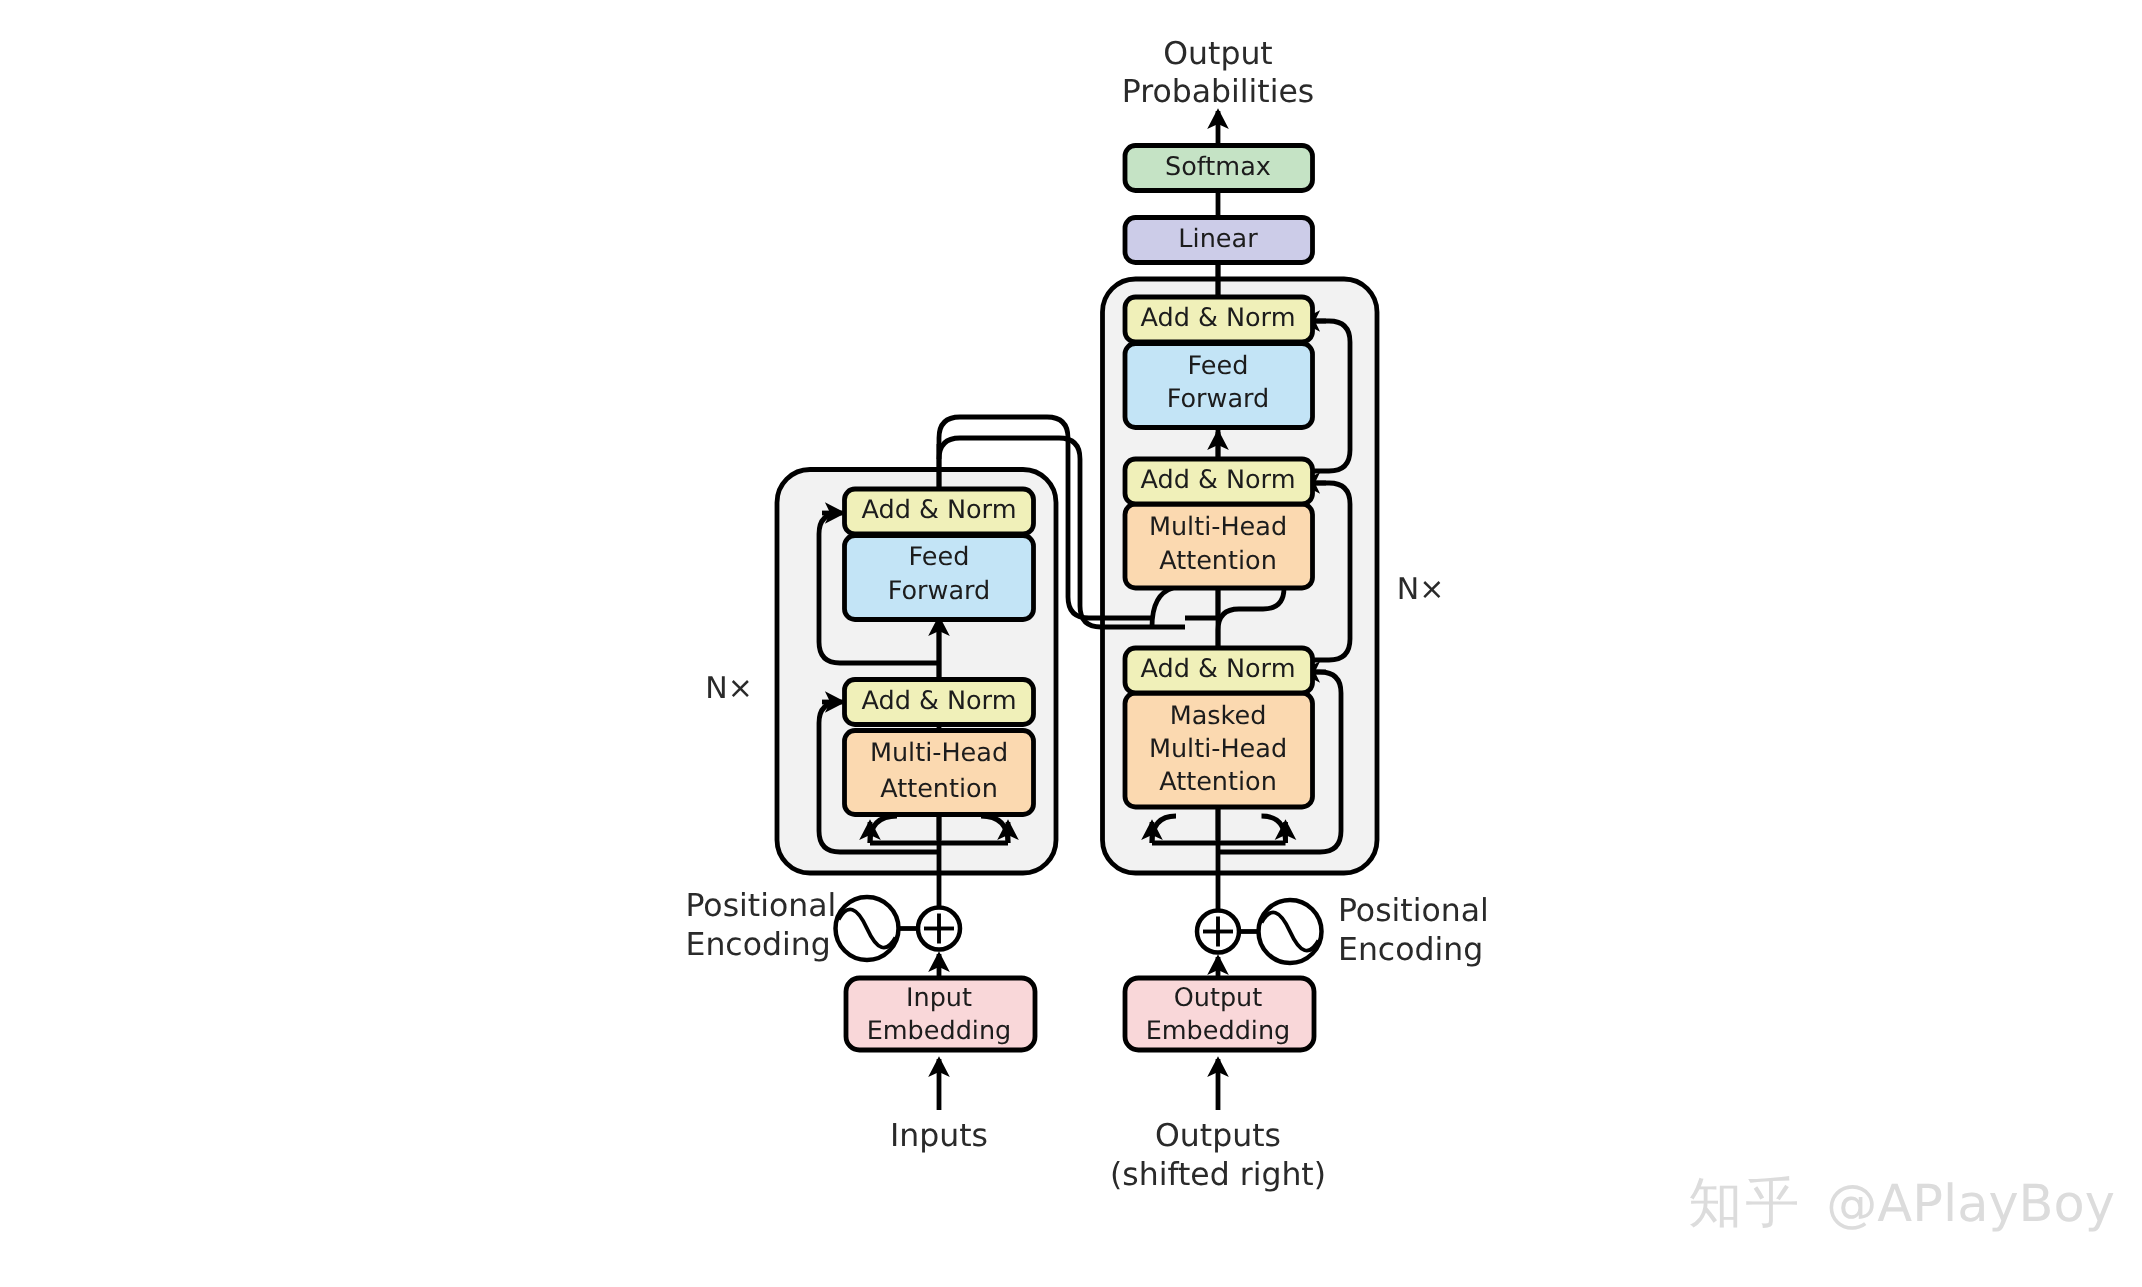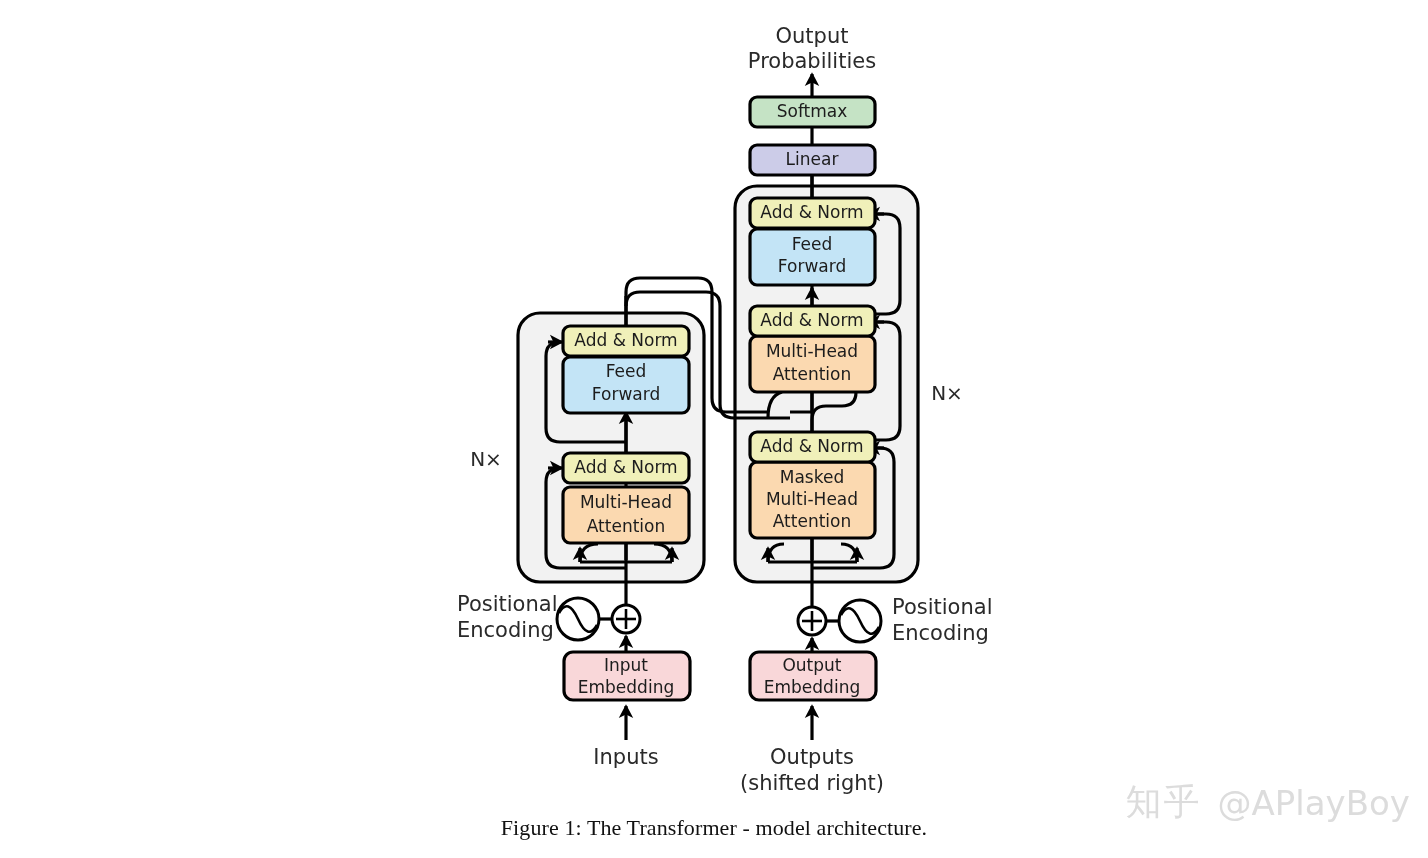--- a/index.html
+++ b/index.html
@@ -320,20 +320,19 @@
         <text class="blk-label" x="812" y="666">Output</text>
         <text class="blk-label" x="812" y="688">Embedding</text>
       </g>
       <path class="wire" d="M 812 740 L 812 706" marker-end="url(#arrow)"></path>
       <text class="io-label" x="812" y="758">Outputs</text>
       <text class="io-label" x="812" y="784">(shifted right)</text>
     </g>
 
   </svg>
 
-  <div class="caption">Figure 1: The Transformer - model architecture.</div>
 
   <div class="watermark">
     <span class="wm-logo">知乎</span>
     <span class="wm-handle">@APlayBoy</span>
   </div>
 
 </div>
 
 </body></html>

